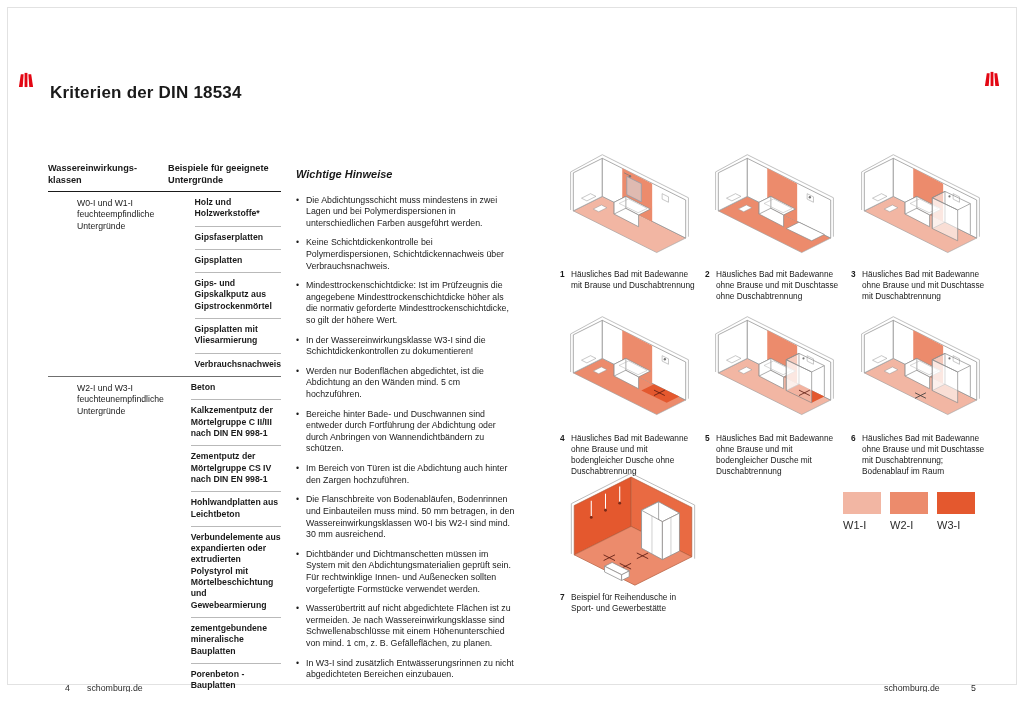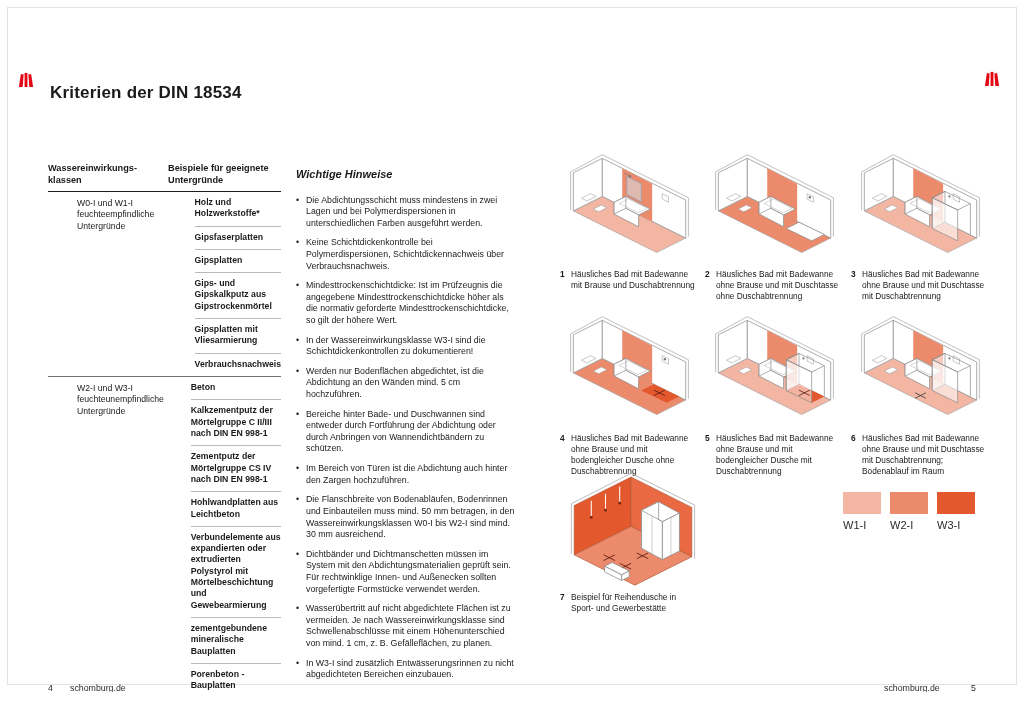--- a/index.html
+++ b/index.html
@@ -30,21 +30,21 @@
   .figure{position:absolute;}
   .fig-cap{position:absolute;width:140px;font-size:8.3px;line-height:1.32;display:flex;}
   .fig-cap b{flex:0 0 11px;font-weight:700;}
   
   .legend{position:absolute;left:843px;top:492px;display:flex;}
   .legend .litem{margin-right:9px;}
   .legend .swatch{width:38px;height:22px;}
   .legend .llabel{font-size:11px;margin-top:5px;color:#2b2b2b;}
   
   .footer{position:absolute;top:683px;font-size:8.8px;color:#2b2b2b;}
-  .footer-left{left:48px;}
+  .footer-left{left:65px;}
   .footer-left .pnum{display:inline-block;width:22px;}
   .footer-right{left:884px;width:92px;display:flex;justify-content:space-between;}
 </style>
 </head>
 <body>
 
 <div class="canvas">
   <div class="sheet"></div>
 
   <svg class="brand-logo logo-left" viewBox="0 0 17 18">

